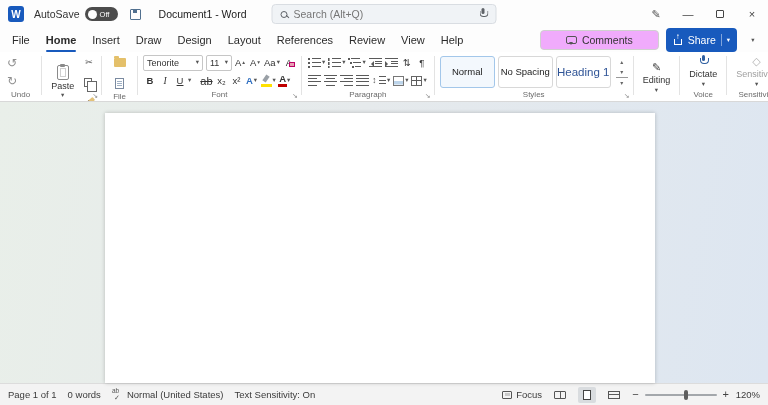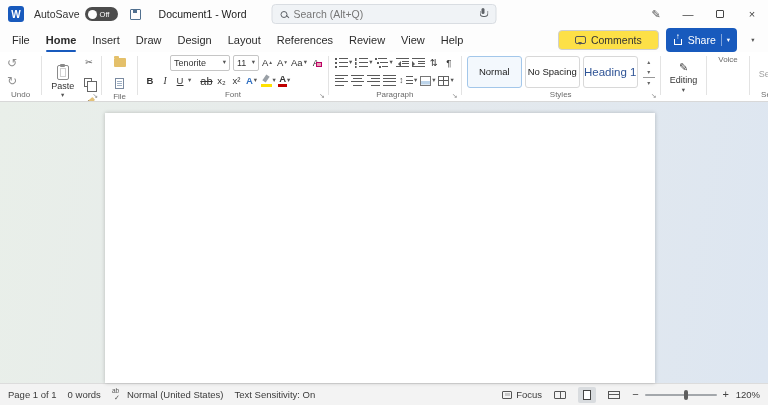--- a/index.html
+++ b/index.html
@@ -30,21 +30,21 @@
   .win-btn { width:32px; display:flex; align-items:center; justify-content:center; font-size:11px; color:#444; cursor:pointer; }
   .ic-pen { font-size:11px; color:#555; }
   .ic-max { width:8px; height:8px; border:1px solid #444; border-radius:1px; }
 
   
   .tabrow { height:24px; background:#fdfdfd; display:flex; align-items:center; padding-left:4px; }
   .tab { padding:0 8px; font-size:11px; color:#2b2b2b; height:100%; display:flex; align-items:center; position:relative; cursor:pointer; white-space:nowrap; }
   .tab.active { font-weight:bold; }
   .tab.active::after { content:""; position:absolute; left:8px; right:8px; bottom:0; height:2.5px; background:#185abd; border-radius:2px; }
   .tab-actions { margin-left:auto; display:flex; align-items:center; gap:7px; padding-right:6px; }
-  .comments-btn { display:flex; align-items:center; gap:5px; border:1px solid #d0d0d0; border-radius:4px; height:20px; padding:0 16px; font-size:10.5px; background:#fde047; cursor:pointer; white-space:nowrap; }
+  .comments-btn { display:flex; align-items:center; gap:5px; border:1px solid #d0d0d0; border-radius:4px; height:20px; padding:0 25px; font-size:10.5px; background:#f0abfc; cursor:pointer; white-space:nowrap; }
   .ic-comment { width:11px; height:8px; border:1px solid #555; border-radius:2px; position:relative; }
   .ic-comment::after { content:""; position:absolute; left:2px; bottom:-4px; border:2.5px solid transparent; border-top:3px solid #555; }
   .share-btn { display:flex; align-items:center; gap:5px; height:24px; padding:0 7px; background:#185abd; color:#fff; border-radius:4px; font-size:10.5px; cursor:pointer; white-space:nowrap; }
   .share-div { width:1px; height:12px; background:rgba(255,255,255,.45); }
   .ic-share { position:relative; width:10px; height:10px; }
   .ic-share::before { content:""; position:absolute; left:1px; right:1px; bottom:0; height:5px; border:1px solid #fff; border-top:none; }
   .ic-share::after { content:"\2191"; position:absolute; left:50%; transform:translateX(-50%); top:-2px; font-size:8px; line-height:8px; color:#fff; }
   .chev { font-size:6.5px; color:#555; line-height:1; }
   .share-btn .chev { color:#fff; }
   .chev-btn { width:18px; height:18px; display:flex; align-items:center; justify-content:center; cursor:pointer; }
@@ -71,21 +71,21 @@
   .ic-cut { font-size:9px; color:#555; }
   .ic-copy { width:8px; height:9px; border:1px solid #666; background:#fff; position:relative; margin-right:3px; }
   .ic-copy::after { content:""; position:absolute; left:2px; top:2px; width:8px; height:9px; border:1px solid #666; background:#fff; }
   .ic-painter { width:11px; height:3.5px; background:linear-gradient(90deg,#8a6d3b 55%,#e3c27a 45%); transform:rotate(-40deg); border-radius:1px; }
   .ic-folder { width:12px; height:9px; background:#e4c06a; border-radius:1px; position:relative; }
   .ic-folder::before { content:""; position:absolute; top:-2px; left:0; width:5px; height:2px; background:#e4c06a; border-radius:1px 1px 0 0; }
   .ic-doc { width:9px; height:11px; border:1px solid #7a8aa0; background:#fff; position:relative; }
   .ic-doc::before { content:""; position:absolute; top:2px; left:1px; right:1px; height:1px; background:#9fb0c4; box-shadow:0 2px 0 #9fb0c4, 0 4px 0 #9fb0c4; }
 
   
-  .combo { height:16px; border:1px solid #c6c6c6; border-radius:2px; display:flex; align-items:center; justify-content:space-between; font-size:9px; padding:0 3px; color:#333; cursor:pointer; background:#fff;margin-left:27px; }
+  .combo { height:16px; border:1px solid #c6c6c6; border-radius:2px; display:flex; align-items:center; justify-content:space-between; font-size:9px; padding:0 3px; color:#333; cursor:pointer; background:#fff; }
   .combo.name { width:60px; }
   .combo.size { width:26px; margin-left:2px; }
   .b { font-weight:bold; }
   .i { font-style:italic; font-family:"Liberation Serif",serif; }
   .u { text-decoration:underline; }
   .strike { text-decoration:line-through; font-size:11px;margin-left:7px; }
   .tiny-arrow { font-size:5.5px; line-height:1; color:#555; }
   .ic-effects { font-weight:bold; color:#2f6fc1; }
   .ic-hl { position:relative; width:11px; height:13px; }
   .ic-hl::before { content:""; position:absolute; left:3.5px; top:1px; width:4px; height:7px; background:#9aa0a6; transform:rotate(35deg); }
@@ -407,20 +407,25 @@
   <div class="rgroup">
     <div class="bigbtn">
       <span class="ic-editpen">✎</span>
       <span class="blabel">Editing</span>
       <span class="chev">▾</span>
     </div>
   </div>
   <i class="vsep"></i>
 
   <div class="rgroup">
+    <div class="bigbtn">
+      <span class="ic-mic blue"></span>
+      <span class="blabel">Dictate</span>
+      <span class="chev">▾</span>
+    </div>
     <div class="glabel">Voice</div>
   </div>
   <i class="vsep"></i>
 
   <div class="rgroup">
     <div class="bigbtn disabled">
       <span class="ic-sens">◇</span>
       <span class="blabel">Sensitivity</span>
       <span class="chev">▾</span>
     </div>

